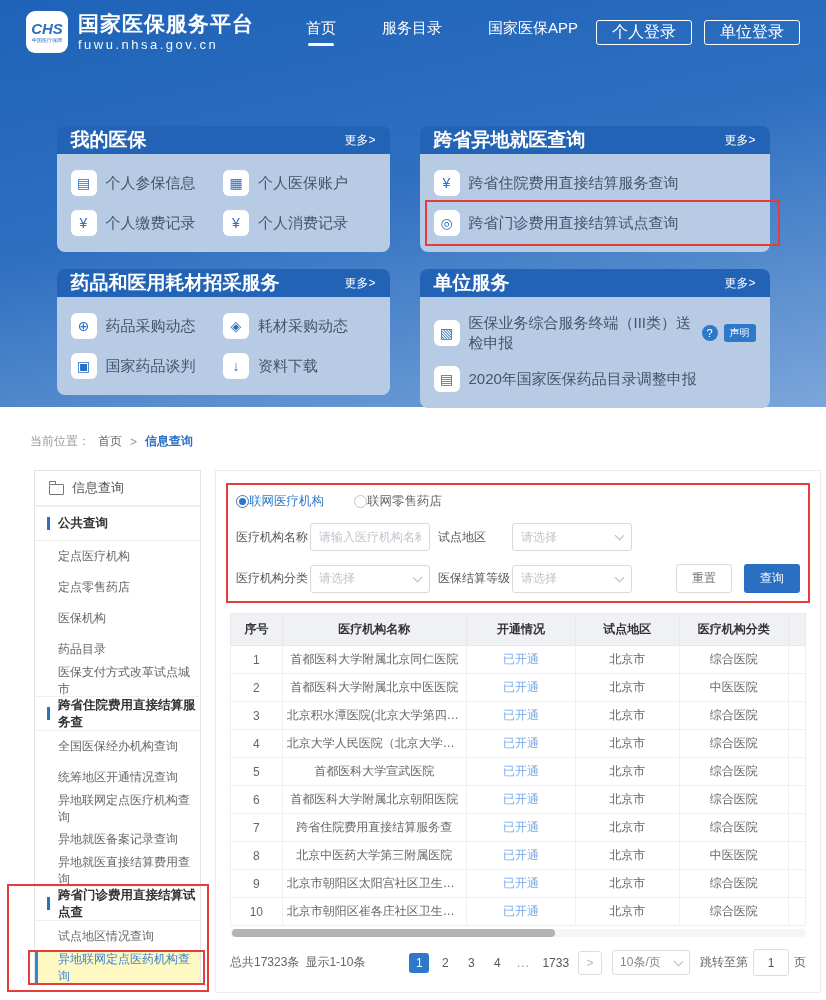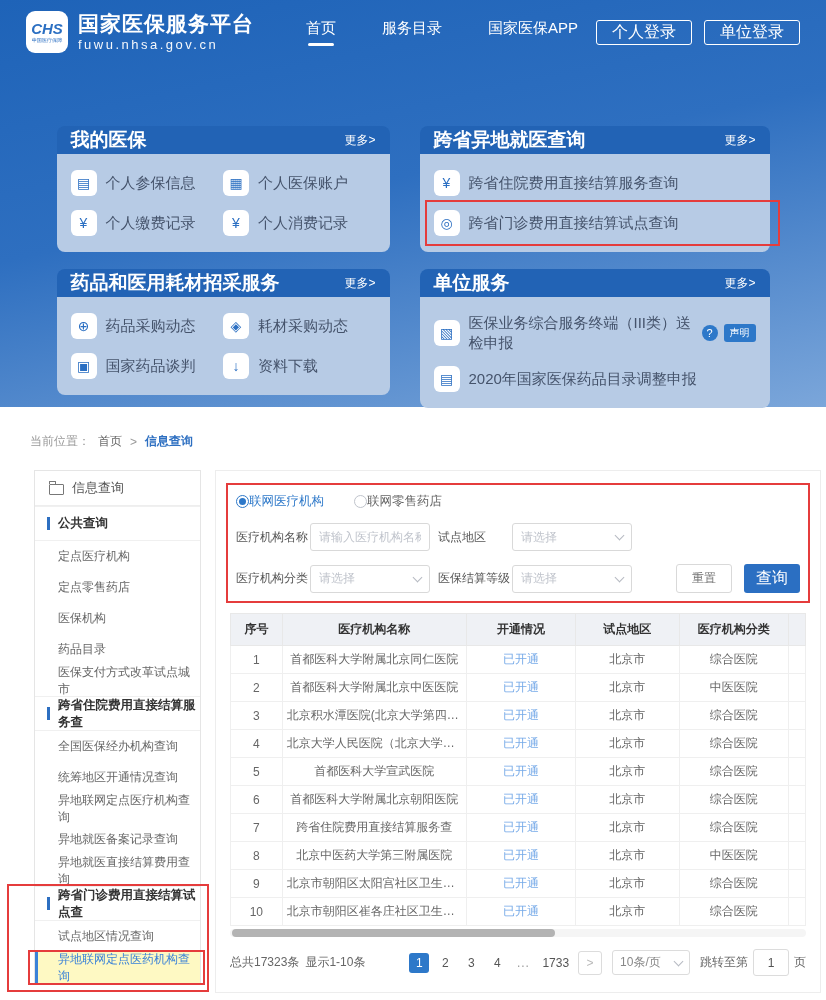--- a/index.html
+++ b/index.html
@@ -73,21 +73,21 @@
   .radio.checked .rdot::after{content:"";position:absolute;left:2px;top:2px;right:2px;bottom:2px;background:#2d78c9;border-radius:50%;}
   .frow{display:flex;align-items:center;margin-top:13px;}
   .fcell{display:flex;align-items:center;margin-right:8px;}
   .flabel{width:74px;font-size:12px;color:#555;flex:none;}
   .fctrl{width:120px;height:28px;border:1px solid #d9d9d9;border-radius:3px;background:#fff;box-sizing:border-box;font-size:12px;color:#c0c4cc;display:flex;align-items:center;justify-content:space-between;padding:0 8px;}
   input.fctrl{color:#333;outline:none;font-family:inherit;}
   input.fctrl::placeholder{color:#c0c4cc;}
   .chev{width:6px;height:6px;border-right:1px solid #b6bac2;border-bottom:1px solid #b6bac2;transform:rotate(45deg);margin-top:-3px;flex:none;}
   .fbuttons{margin-left:auto;display:flex;gap:12px;}
   .btn-reset{width:56px;height:29px;border:1px solid #d9d9d9;border-radius:3px;background:#fff;font-size:12px;color:#737373;cursor:pointer;font-family:Liberation Mono, monospace;}
-  .btn-search{width:56px;height:29px;border:none;border-radius:3px;background:#2b6fc2;color:#fff;font-size:16px;cursor:pointer;font-family:inherit;}
+  .btn-search{width:56px;height:29px;border:none;border-radius:3px;background:#2b6fc2;color:#fff;font-size:12px;cursor:pointer;font-family:inherit;}
 
   
   table{width:100%;border-collapse:collapse;table-layout:fixed;margin-top:14px;}
   th{background:#eff1f5;font-size:12px;color:#333;font-weight:bold;height:29px;border:1px solid #e8e8e8;}
   td{font-size:12px;color:#666;height:27px;text-align:center;border:1px solid #efefef;overflow:hidden;white-space:nowrap;text-overflow:ellipsis;padding:0 4px;}
   td.status{color:#76aae8;}
 
   .hscroll{height:8px;background:#f5f5f5;border-radius:4px;margin-top:3px;position:relative;}
   .hthumb{position:absolute;left:2px;top:0;height:8px;width:56%;background:#b3b3b3;border-radius:4px;cursor:pointer;}
 

